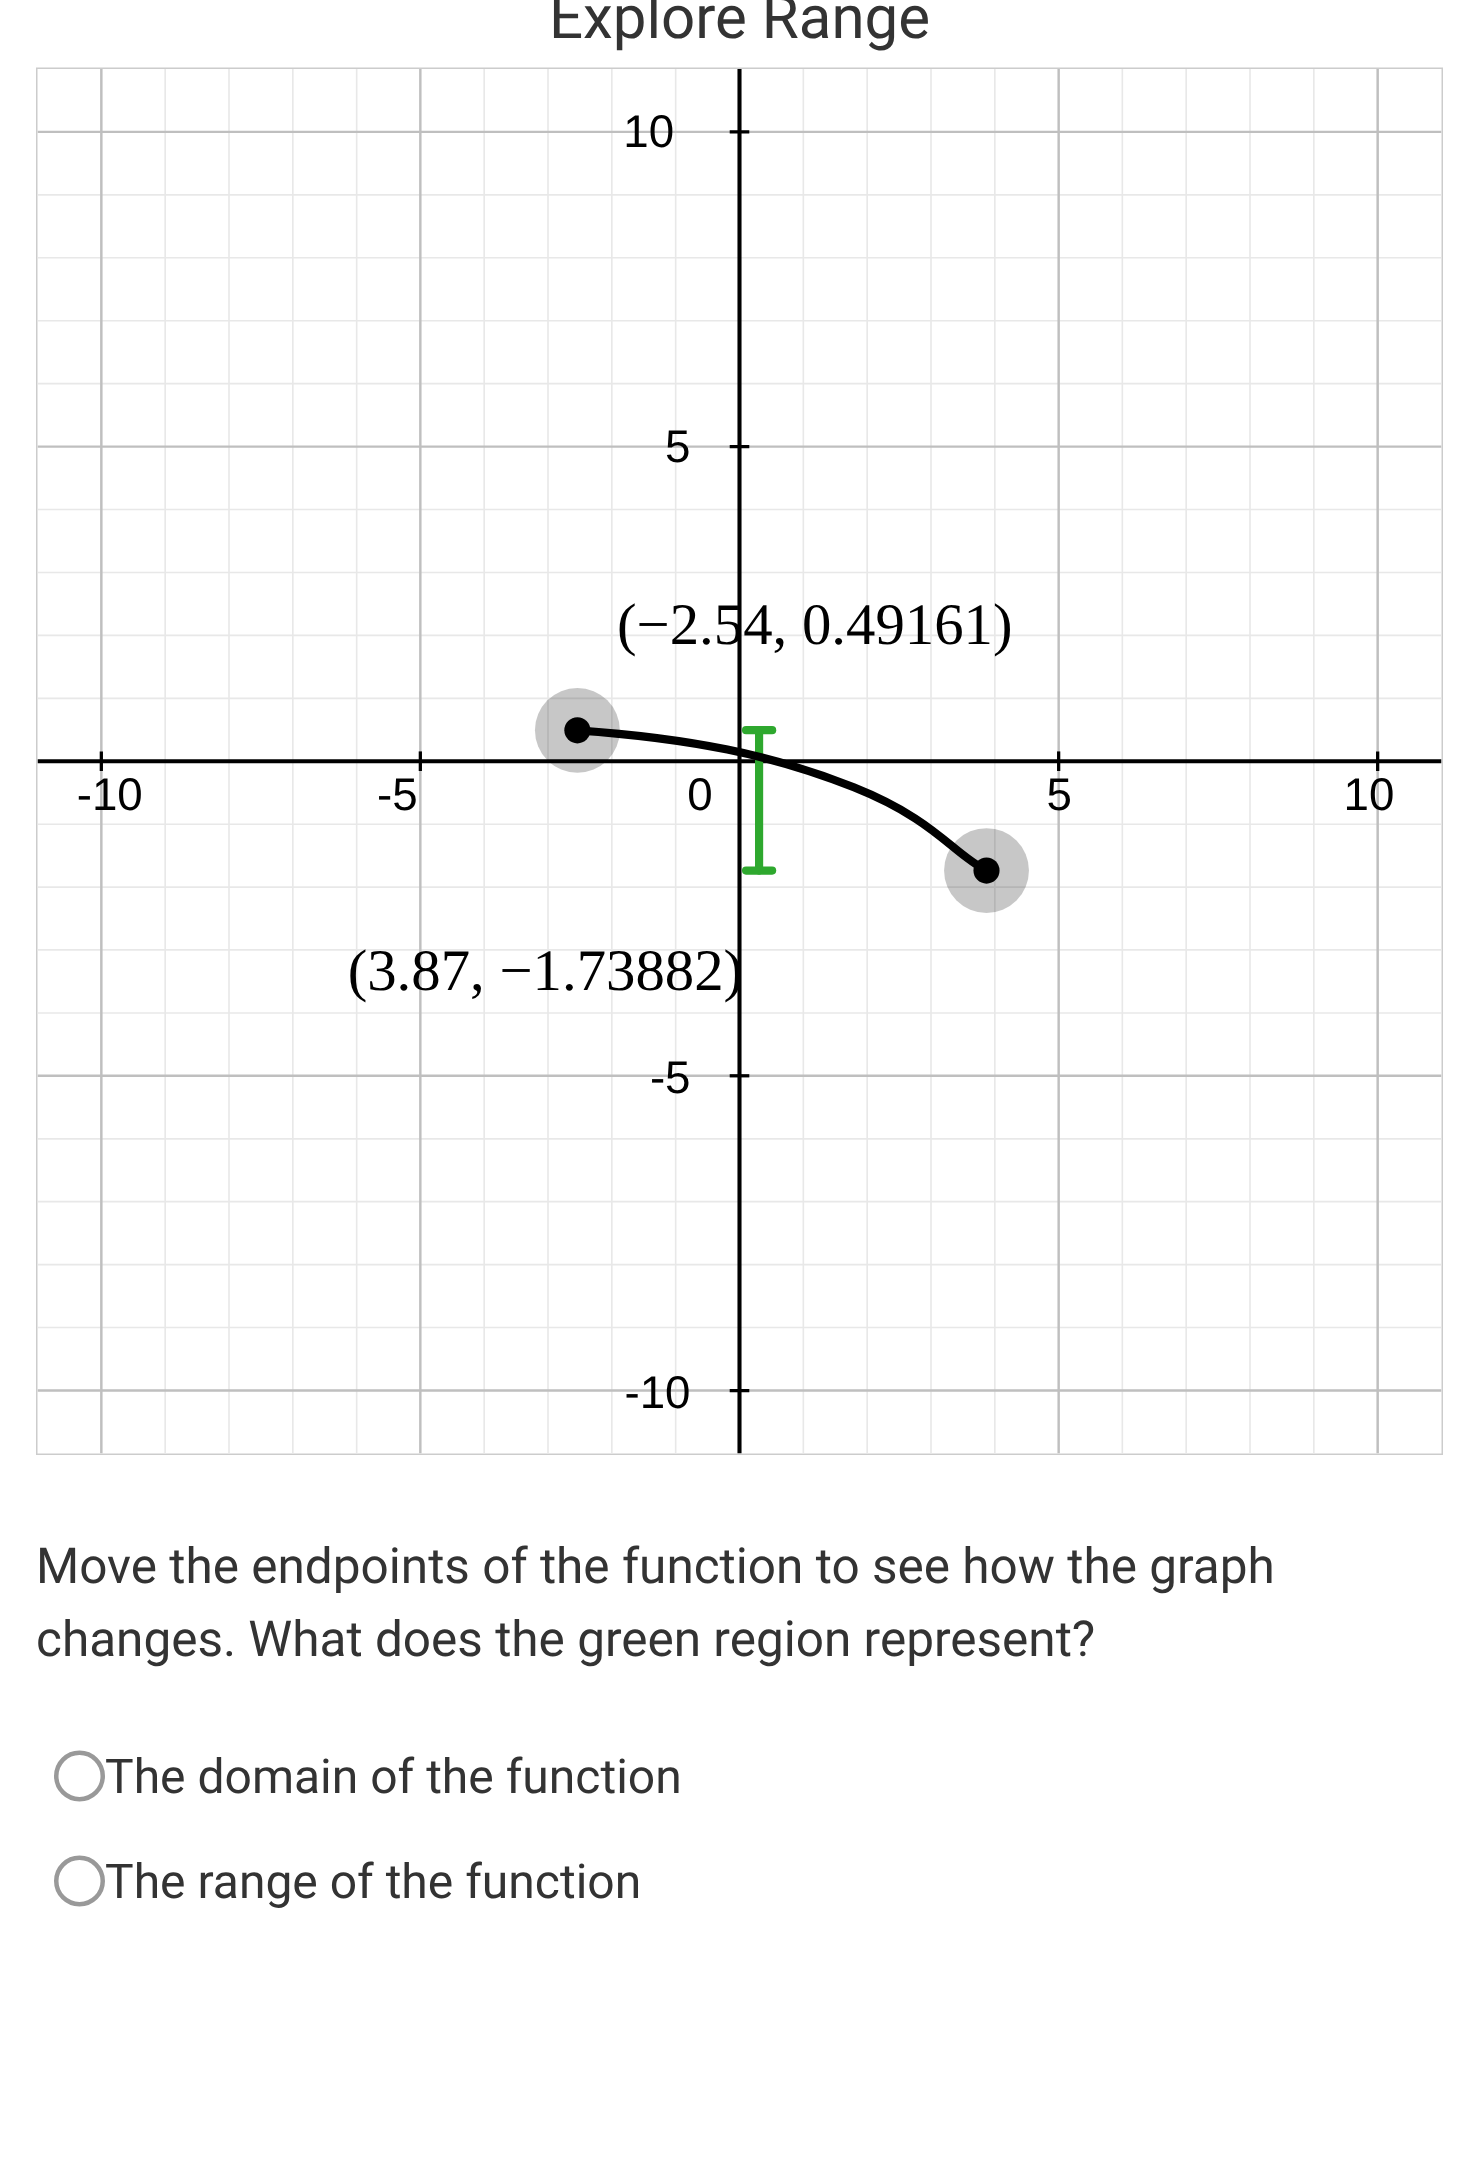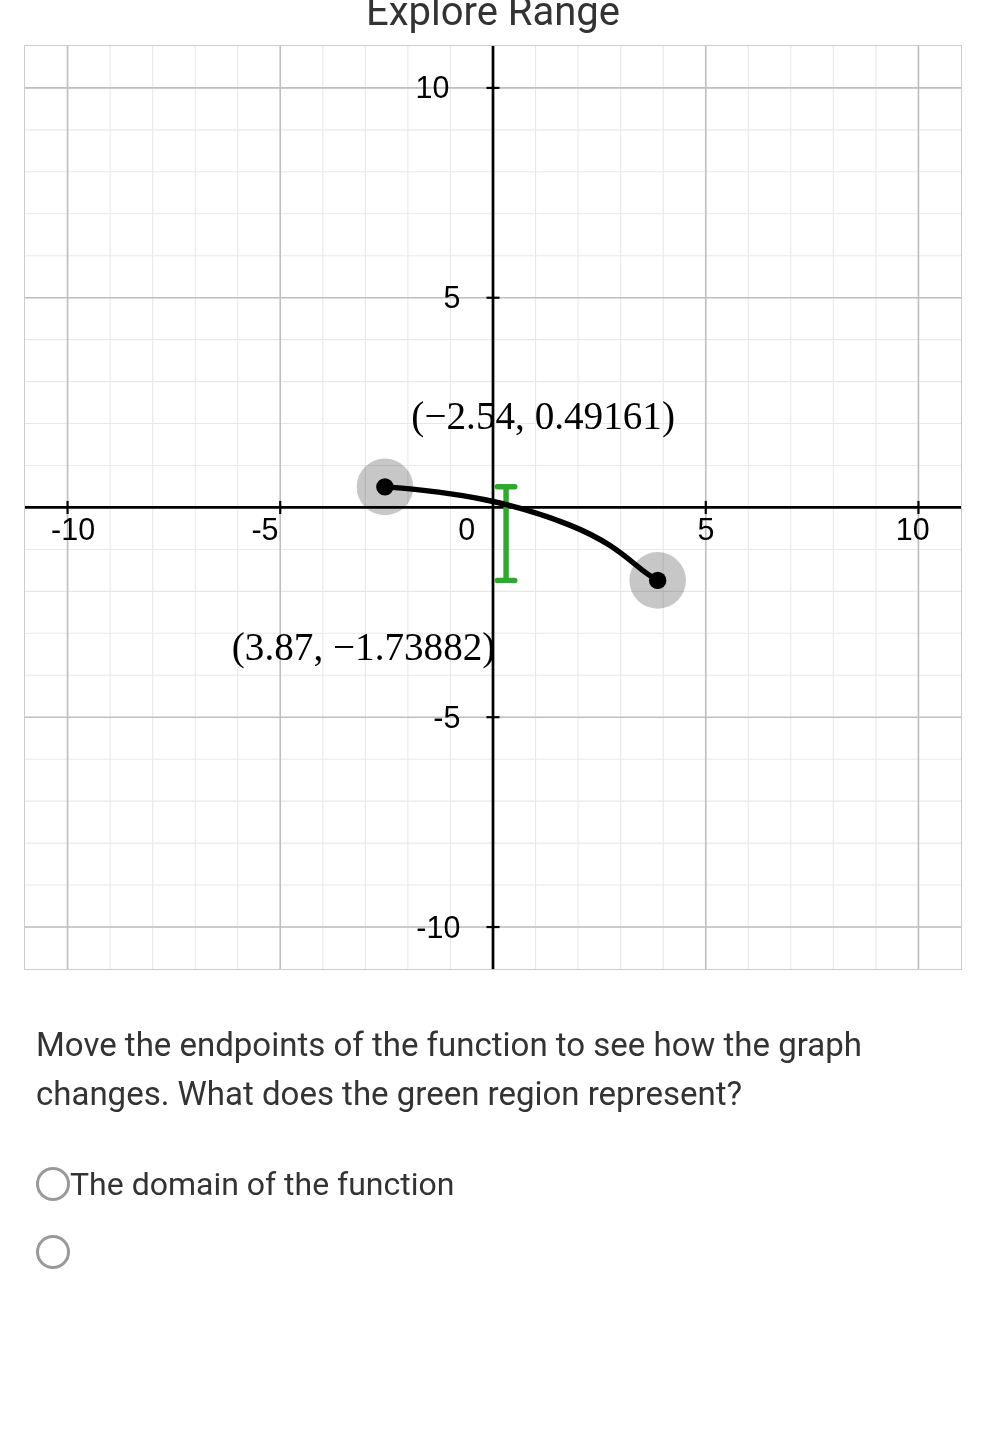--- a/index.html
+++ b/index.html
@@ -26,21 +26,20 @@
   .graph {
     display: block;
     width: 100%;
     height: auto;
   }
   .question {
     font-size: 33px;
     line-height: 1.5;
     color: #333;
     padding: 50px 24px 30px 24px;
-    margin-left: 12px;
   }
   .options {
     padding: 0 24px;
   }
   .option {
     display: flex;
     align-items: center;
     padding: 16px 0;
     font-size: 32px;
     color: #333;
@@ -170,14 +169,15 @@
 
 <div class="question">Move the endpoints of the function to see how the graph changes.  What does the green region represent?</div>
 
 <div class="options">
   <label class="option">
     <span class="radio"></span>
     <span>The domain of the function</span>
   </label>
   <label class="option">
     <span class="radio"></span>
+    <span>The range of the function</span>
   </label>
 </div>
 
 </body></html>

